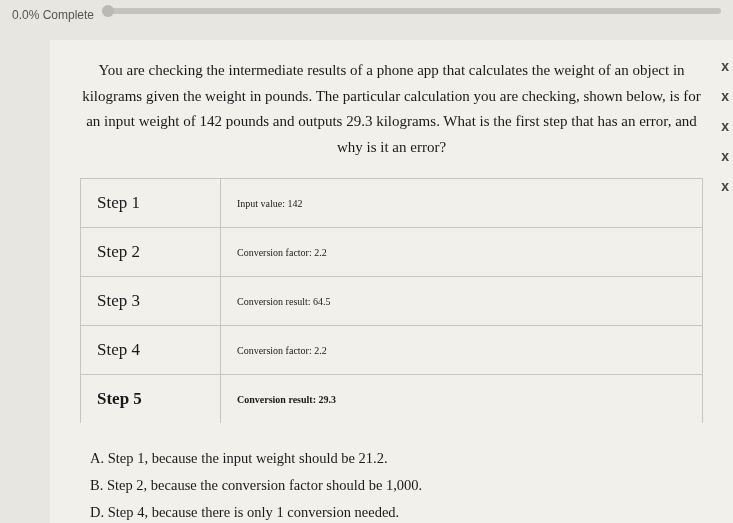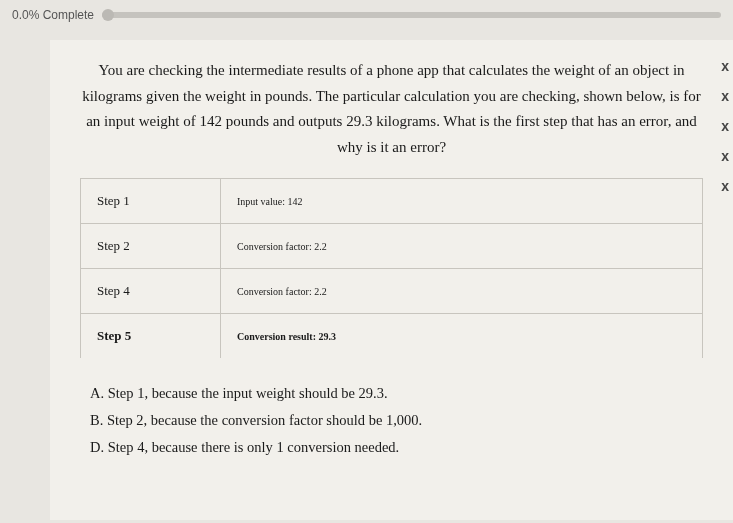--- a/index.html
+++ b/index.html
@@ -6,21 +6,21 @@
     body {
       font-family: Georgia, 'Times New Roman', serif;
       background: #e8e6e1;
       width: 733px;
       height: 523px;
       overflow: hidden;
       position: relative;
     }
     .progress-bar-container {
       display: flex;
-      align-items: center;
+      align-items: flex-start;
       padding: 8px 12px;
       gap: 8px;
     }
     .progress-label {
       font-size: 12px;
       color: #555;
       font-family: Arial, sans-serif;
     }
     .progress-track {
       flex: 1;
@@ -58,21 +58,21 @@
     }
     .steps-table td {
       border: 1px solid #c8c5be;
       padding: 14px 16px;
       font-size: 10px;
       color: #1a1a1a;
       vertical-align: middle;
     }
     .steps-table td.step-label {
       width: 140px;
-      font-size: 13px;
+      font-size: 17px;
     }
     .steps-table tr:last-child td {
       border-bottom: none;
       font-weight: bold;
     }
     .answer-options {
       font-size: 14.5px;
       line-height: 1.85;
       color: #1a1a1a;
       padding-left: 10px;
@@ -110,32 +110,36 @@
     <tbody>
         <tr>
       <td class="step-label">Step 1</td>
       <td>Input value: 142</td>
     </tr>
     <tr>
       <td class="step-label">Step 2</td>
       <td>Conversion factor: 2.2</td>
     </tr>
     <tr>
+      <td class="step-label">Step 3</td>
+      <td>Conversion result: 64.5</td>
+    </tr>
+    <tr>
       <td class="step-label">Step 4</td>
       <td>Conversion factor: 2.2</td>
     </tr>
     <tr>
       <td class="step-label">Step 5</td>
       <td>Conversion result: 29.3</td>
     </tr>
   </tbody>
     </table>
 
   <div class="answer-options">
-    <div class="answer-option">A. Step 1, because the input weight should be 29.3.</div>
+    <div class="answer-option">A. Step 1, because the input weight should be 21.2.</div>
     <div class="answer-option">B. Step 2, because the conversion factor should be 1,000.</div>
     <div class="answer-option">D. Step 4, because there is only 1 conversion needed.</div>
   </div>
 </div>
 
 <div class="side-marks">
   <div>x</div>
   <div>x</div>
   <div>x</div>
   <div>x</div>

